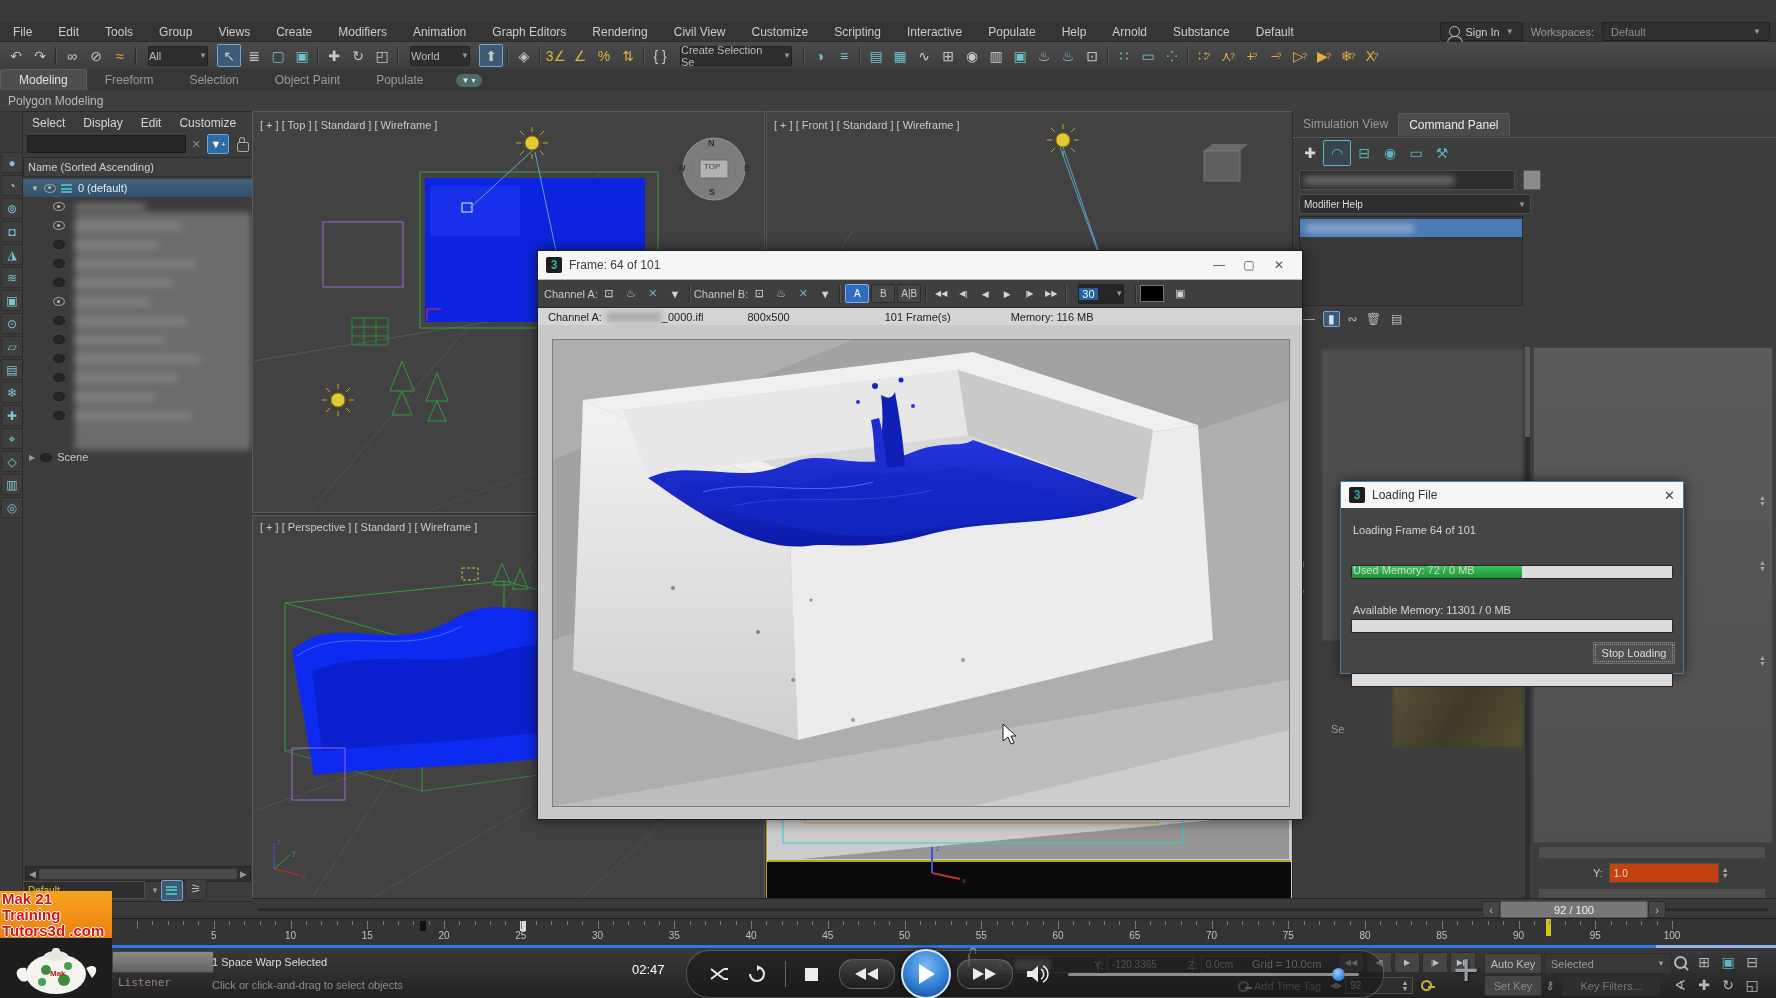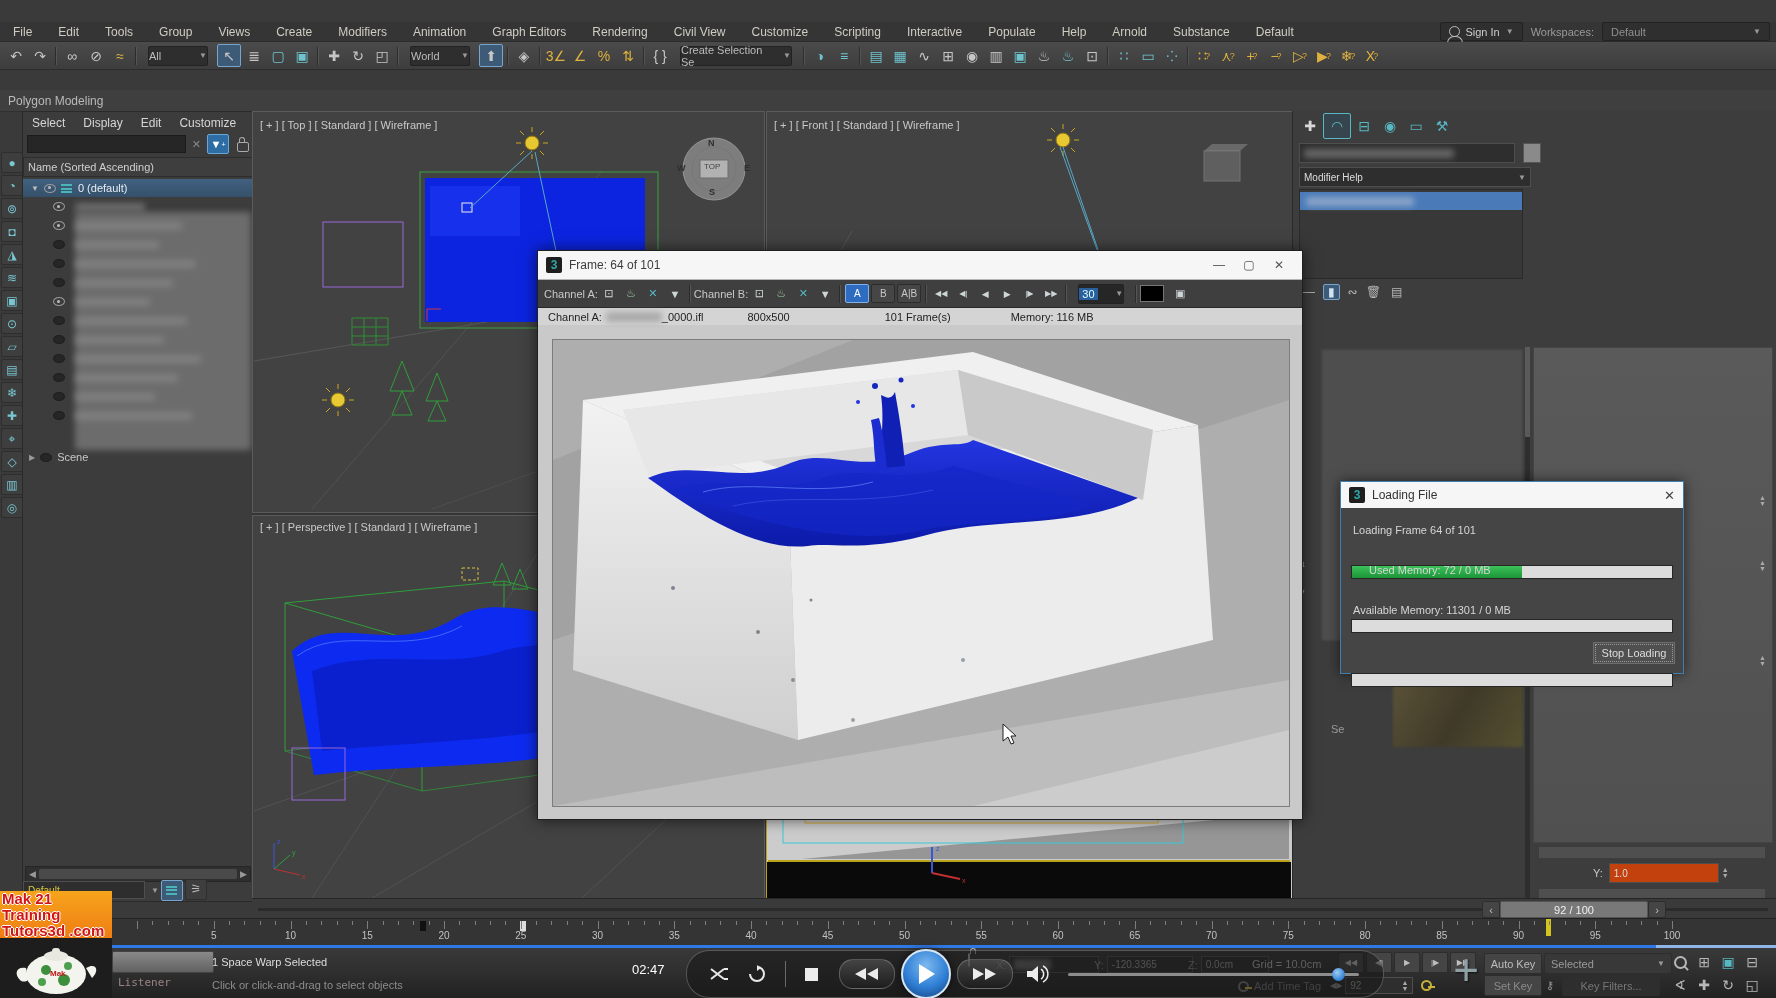--- a/index.html
+++ b/index.html
@@ -206,20 +206,30 @@
       <span class="tbtn yellow">∷<span class="qsup">?</span></span>
       <span class="tbtn yellow">⋏<span class="qsup">?</span></span>
       <span class="tbtn yellow">+<span class="qsup">?</span></span>
       <span class="tbtn yellow">−<span class="qsup">?</span></span>
       <span class="tbtn yellow">▷<span class="qsup">?</span></span>
       <span class="tbtn yellow">▶<span class="qsup">?</span></span>
       <span class="tbtn yellow">❄<span class="qsup">?</span></span>
       <span class="tbtn yellow">X<span class="qsup">?</span></span>
     </div>
 
+  <div class="r ribbon">
+    <div id="ribbon-tabs" class="flex">
+        <span class="rtab active">Modeling</span>
+        <span class="rtab">Freeform</span>
+        <span class="rtab">Selection</span>
+        <span class="rtab">Object Paint</span>
+        <span class="rtab">Populate</span>
+      </div>
+    <span style="margin-left:14px;width:26px;height:13px;border-radius:7px;background:#4e6a6d;color:#cfe9ec;font-size:8px;display:flex;align-items:center;justify-content:center;margin-bottom:3px">▼ ▾</span>
+  </div>
   <div class="r subribbon">
     <span>Polygon Modeling</span>
   </div>
 
   <div class="r" id="left-strip" style="left:1px;top:152px;width:21px">
       <span class="lbtn">●</span>
       <span class="lbtn">◔</span>
       <span class="lbtn">⊚</span>
       <span class="lbtn">◘</span>
       <span class="lbtn">◮</span>
@@ -440,20 +450,24 @@
     </svg>
 
     <div class="r" style="left:456px;top:27px;color:#2e2e2e;font-size:9px;font-weight:bold">N</div>
     <div class="r" style="left:425px;top:52px;color:#2e2e2e;font-size:9px;font-weight:bold">W</div>
     <div class="r" style="left:492px;top:52px;color:#2e2e2e;font-size:9px;font-weight:bold">E</div>
     <div class="r" style="left:457px;top:76px;color:#2e2e2e;font-size:9px;font-weight:bold">S</div>
     <div class="r" style="left:452px;top:51px;color:#444;font-size:8px">TOP</div>
   </div>
 
   <div class="r" style="left:1292px;top:111px;width:484px;height:789px;background:#3d3d3d;border-left:1px solid #2a2a2a">
+    <div class="flex" style="height:26px;border-bottom:1px dotted #6e6e6e">
+      <span class="cp-tab">Simulation View</span>
+      <span class="cp-tab active">Command Panel</span>
+    </div>
     <div class="flex" style="height:30px;padding-left:4px">
       <span class="cpicon" style="color:#d8d8d8">✚</span>
       <span class="cpicon hl">◠</span>
       <span class="cpicon">⊟</span>
       <span class="cpicon">◉</span>
       <span class="cpicon">▭</span>
       <span class="cpicon">⚒</span>
     </div>
     <div class="flex" style="padding:2px 6px">
       <div class="field" style="width:206px;height:18px">
@@ -830,21 +844,21 @@
     <div class="dlg-title">
       <span class="maxico">3</span>
       <span>Loading File</span>
       <div style="flex:1"></div>
       <span style="color:#444;font-size:13px">✕</span>
     </div>
     <div class="r" style="left:12px;top:42px;color:#d6d6d6">Loading Frame 64 of 101</div>
     <div class="pbar r" style="left:10px;top:57px;width:320px">
         <div class="pfill" id="loadfill" style="width: 53%;"></div>
       </div>
-    <div class="r" style="left:28px;top:82px;color:#d6d6d6">Used Memory:  72 / 0 MB</div>
+    <div class="r" style="left:12px;top:82px;color:#d6d6d6">Used Memory:  72 / 0 MB</div>
     <div class="pbar r" style="left:10px;top:97px;width:320px"></div>
     <div class="r" style="left:12px;top:122px;color:#d6d6d6">Available Memory:  11301 / 0 MB</div>
     <div class="pbar r" style="left:10px;top:137px;width:320px"></div>
     <div class="stopbtn r" style="left:252px;top:160px;width:80px;height:20px">
       <span>Stop Loading</span>
     </div>
   </div>
 
   <div class="r" style="left:632px;top:962px;color:#fff;font-size:13px;z-index:50">02:47</div>
   <div class="r player">

